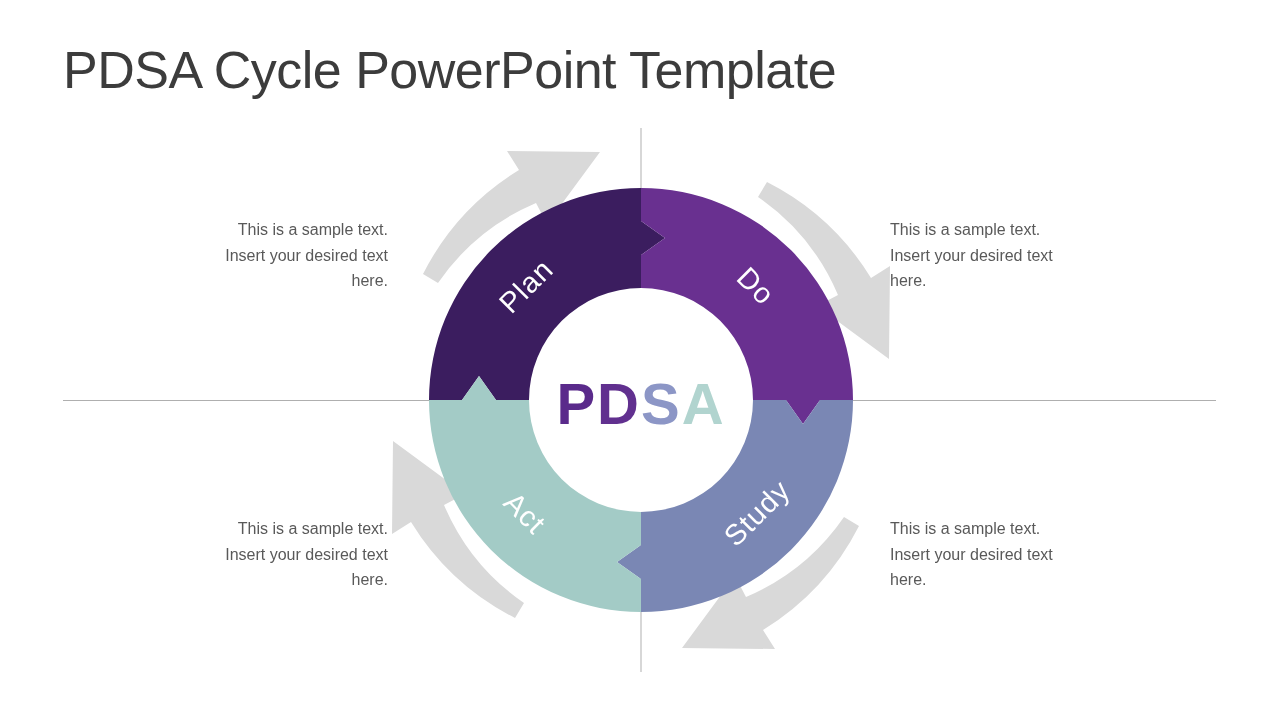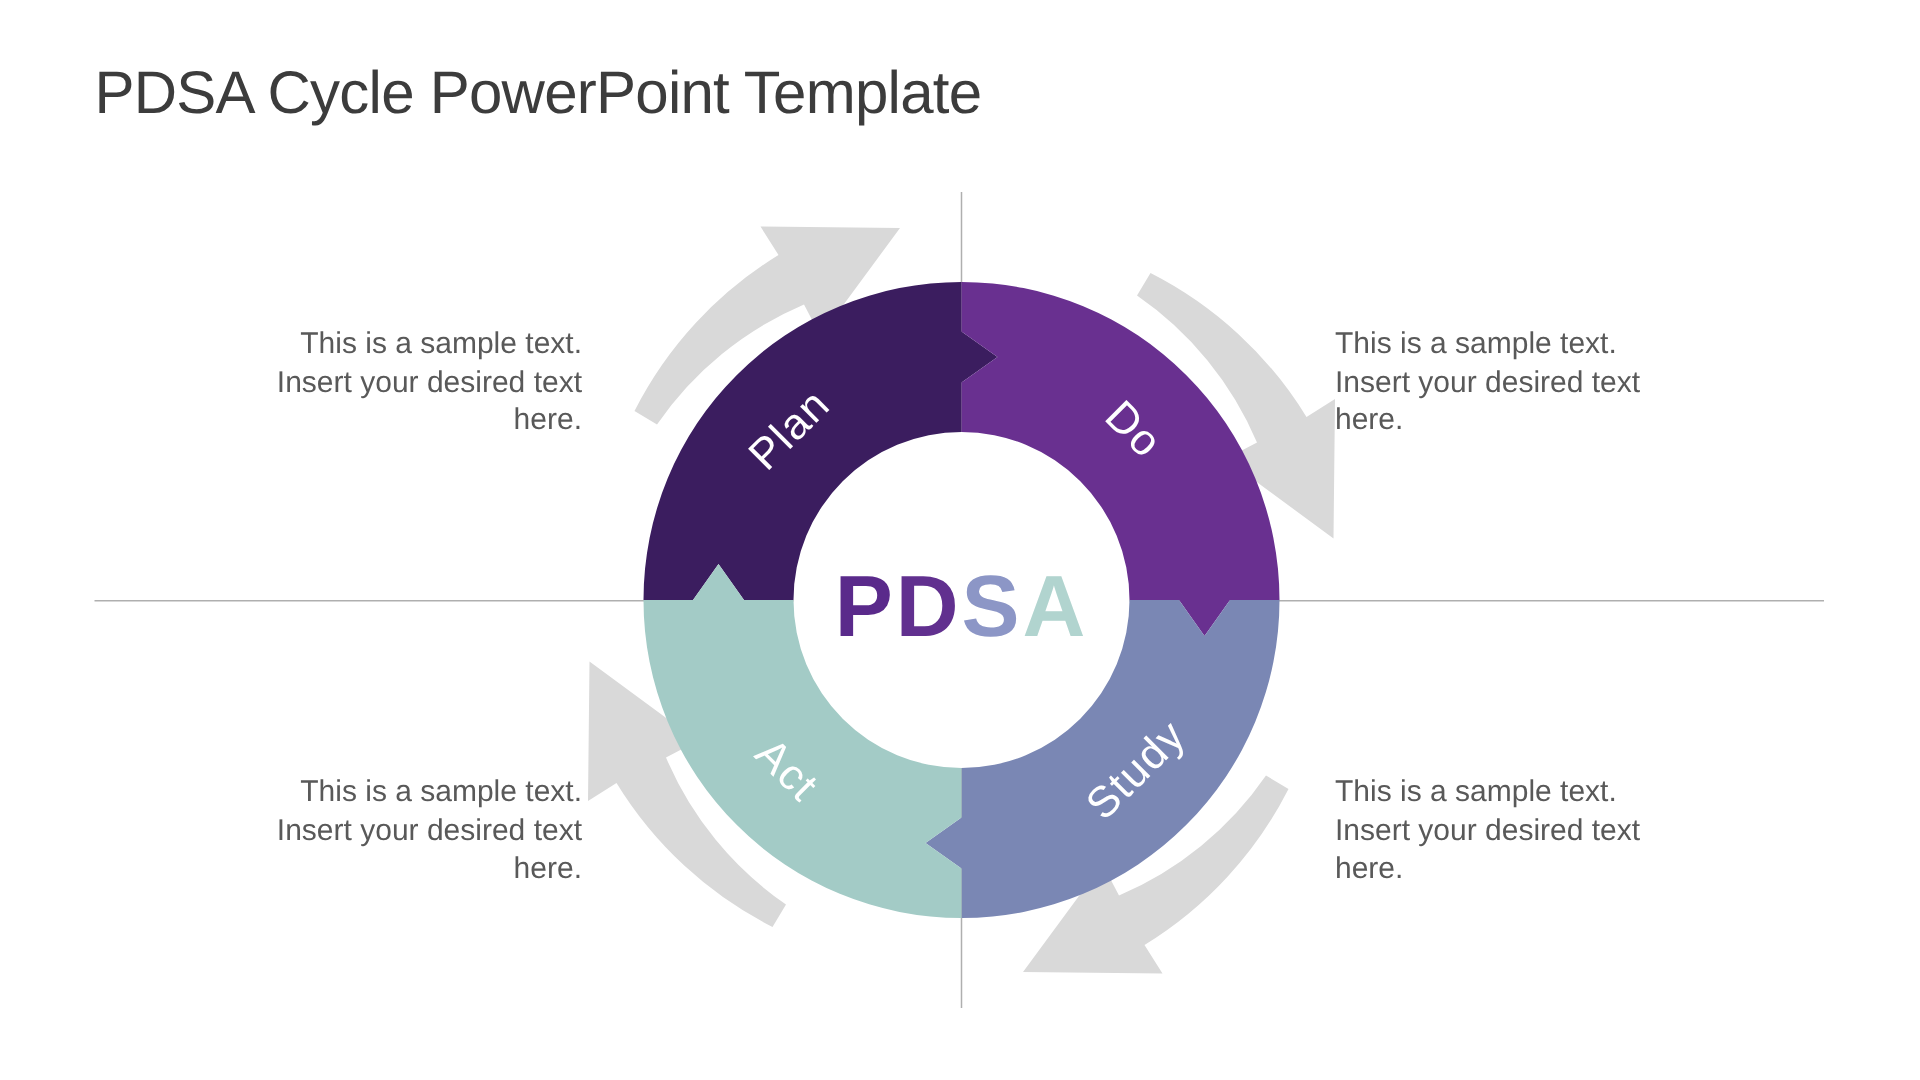--- a/index.html
+++ b/index.html
@@ -1,25 +1,25 @@
 <!DOCTYPE html>
 <html><head>
 <meta charset="utf-8">
 <style>
   html,body{margin:0;padding:0;background:#fff;}
   .slide{position:relative;width:1280px;height:720px;background:#ffffff;overflow:hidden;
          font-family:"Liberation Sans",sans-serif;}
-  .title{position:absolute;left:63px;top:40px;font-size:40px;font-weight:400;
+  .title{position:absolute;left:63px;top:40px;font-size:52px;font-weight:400;
          color:#3C3C3C;letter-spacing:-0.5px;white-space:nowrap;}
   .diagram-svg{position:absolute;left:0;top:0;width:1280px;height:720px;}
   .seg-label{font-family:"Liberation Sans",sans-serif;font-size:29px;fill:#ffffff;
              letter-spacing:1px;}
   .acronym{font-family:"Liberation Sans",sans-serif;font-size:58px;font-weight:bold;
            letter-spacing:2px;}
-  .ph{position:absolute;font-size:20px;line-height:25.6px;color:#595959;}
+  .ph{position:absolute;font-size:16px;line-height:25.6px;color:#595959;}
   .ph-tl{top:217px;right:892px;text-align:right;}
   .ph-tr{top:217px;left:890px;text-align:left;}
   .ph-bl{top:516px;right:892px;text-align:right;}
   .ph-br{top:516px;left:890px;text-align:left;}
 </style>
 </head>
 <body>
 
 <div class="slide">
 

